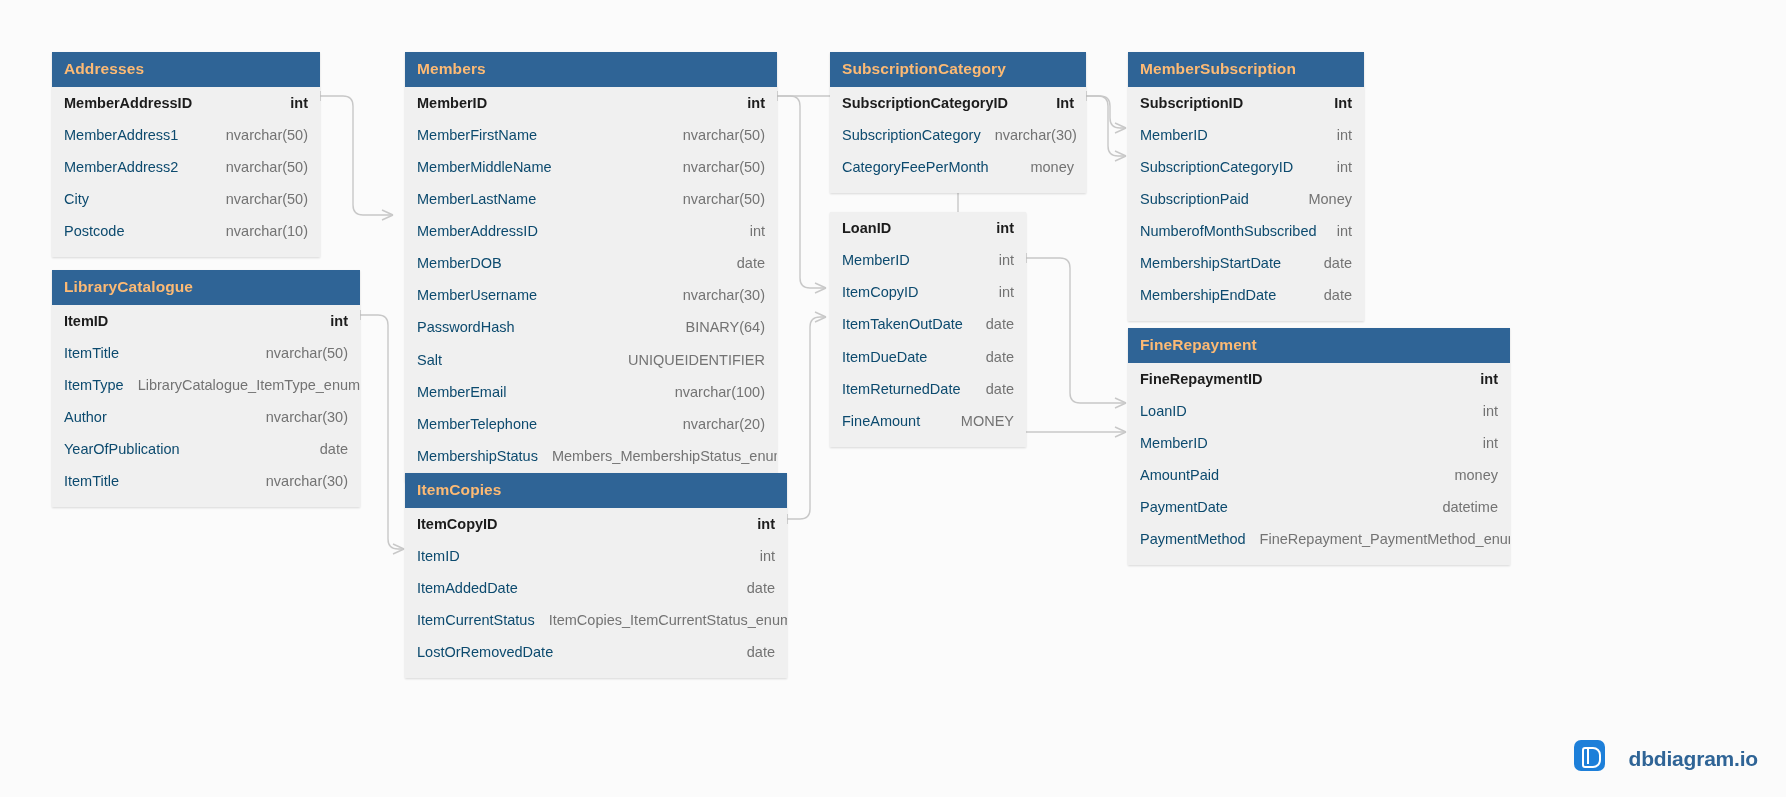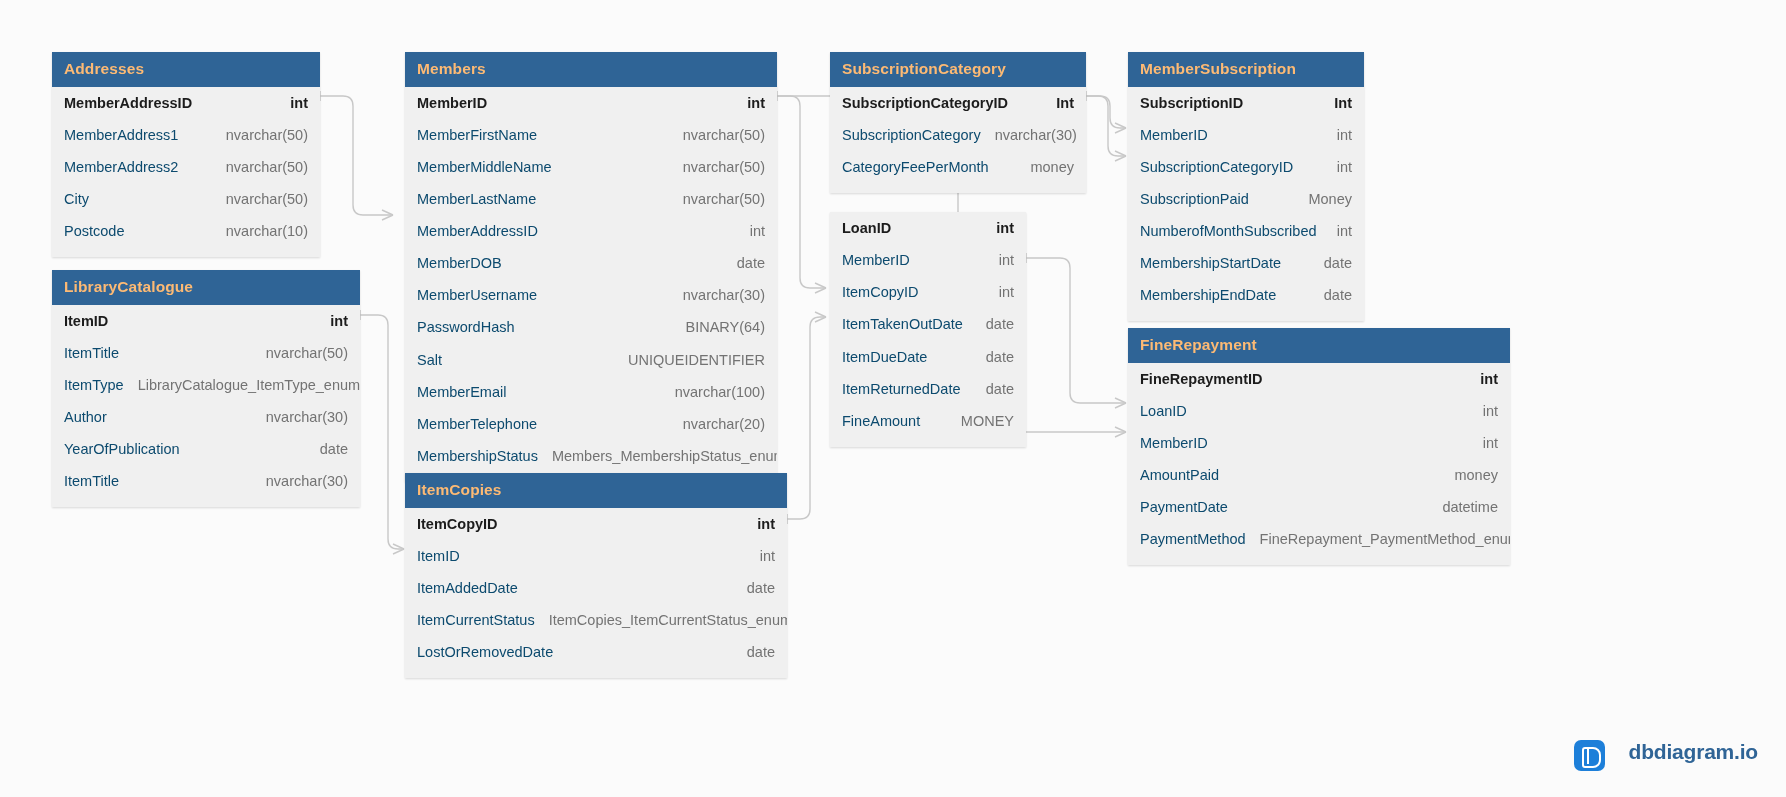--- a/index.html
+++ b/index.html
@@ -49,21 +49,21 @@
   .field-type { color: #737373; text-align: right; padding-left: 14px; }
   .field-row.pk .field-name,
   .field-row.pk .field-type {
     color: #1c1c1c;
     font-weight: bold;
   }
   #watermark {
     position: absolute;
     right: 28px; bottom: 26px;
     display: flex;
-    align-items: flex-start;
+    align-items: flex-end;
     gap: 24px;
   }
   .wm-logo {
     width: 31px; height: 31px;
     border-radius: 7px;
     background: #1d7fd9;
     position: relative;
     flex: none;
   }
   .wm-logo::before {

